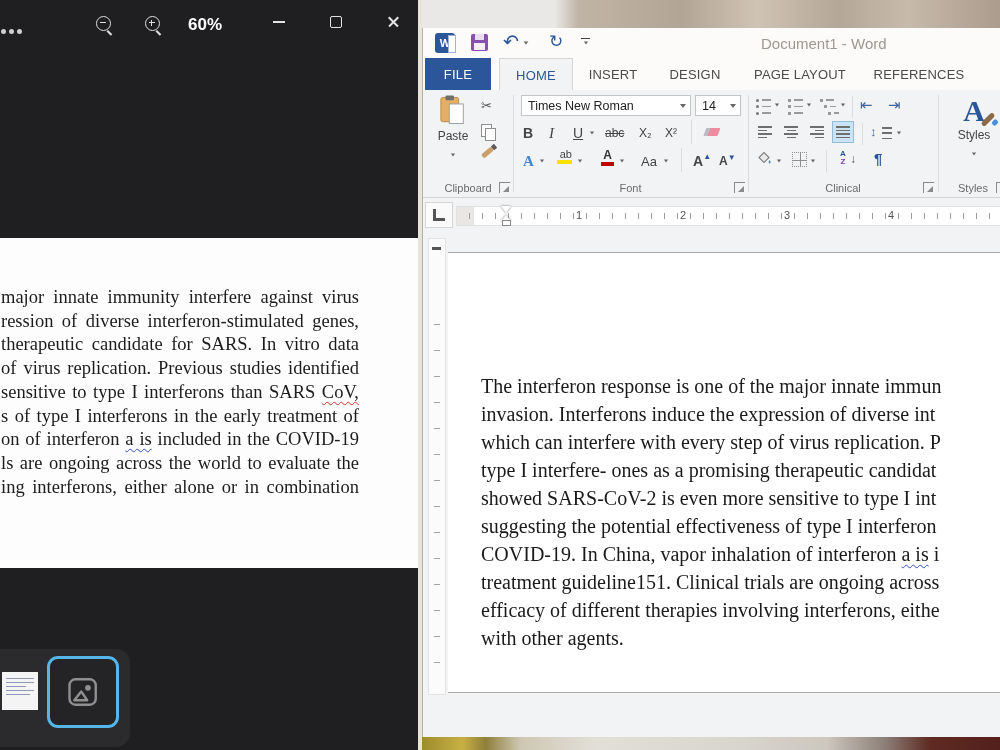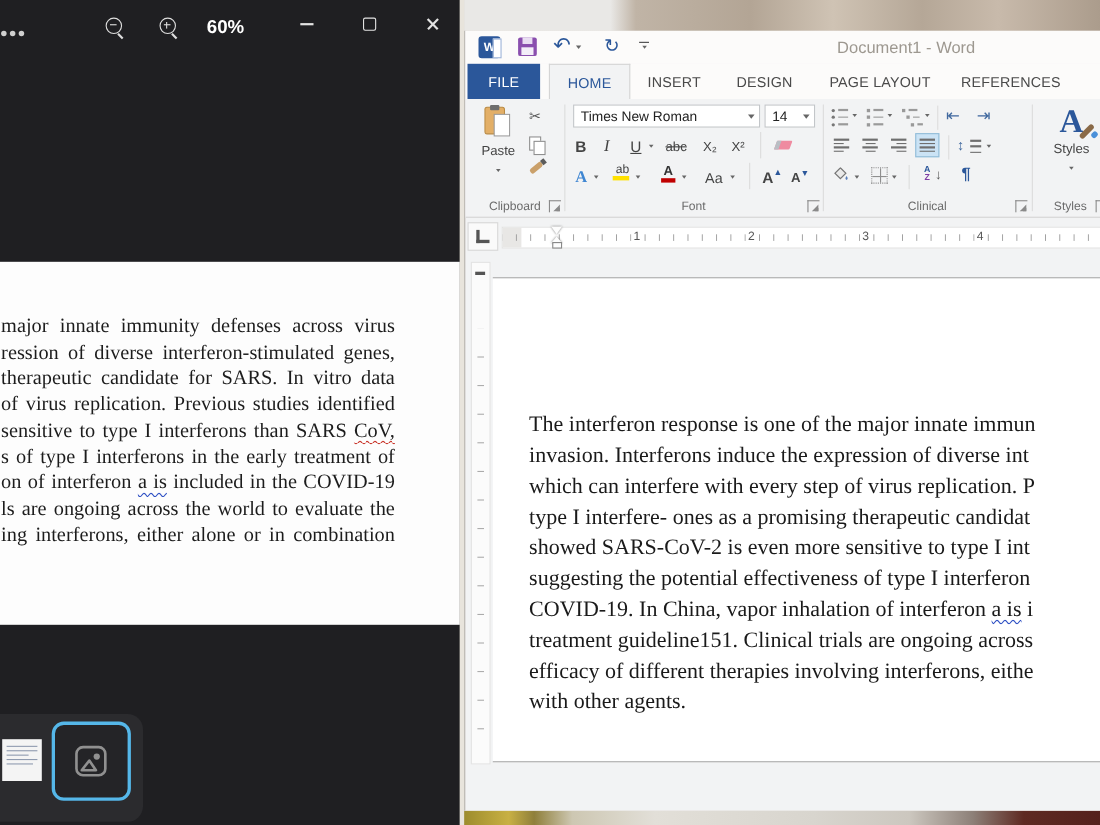--- a/index.html
+++ b/index.html
@@ -149,21 +149,21 @@
       </div>
     <div class="abs wbtn" style="left:376px;top:9px;">
       <span class="xwrap">
           <i></i>
           <i></i>
         </span>
       </div>
 
     <div id="vphoto" class="abs">
       <div id="vtext">
-        <div class="ln">major innate immunity defenses across virus</div>
+        <div class="ln">major innate immunity interfere against virus</div>
         <div class="ln">ression of diverse interferon-stimulated genes,</div>
         <div class="ln">therapeutic candidate for SARS. In vitro data</div>
         <div class="ln">of virus replication. Previous studies identified</div>
         <div class="ln"><span>sensitive to type I interferons than SARS </span><span class="sp-red">CoV,</span></div>
         <div class="ln">s of type I interferons in the early treatment of</div>
         <div class="ln"><span>on of interferon </span><span class="sp-blue">a is</span><span> included in the COVID-19</span></div>
         <div class="ln">ls are ongoing across the world to evaluate the</div>
         <div class="ln">ing interferons, either alone or in combination</div>
       </div>
     </div>

